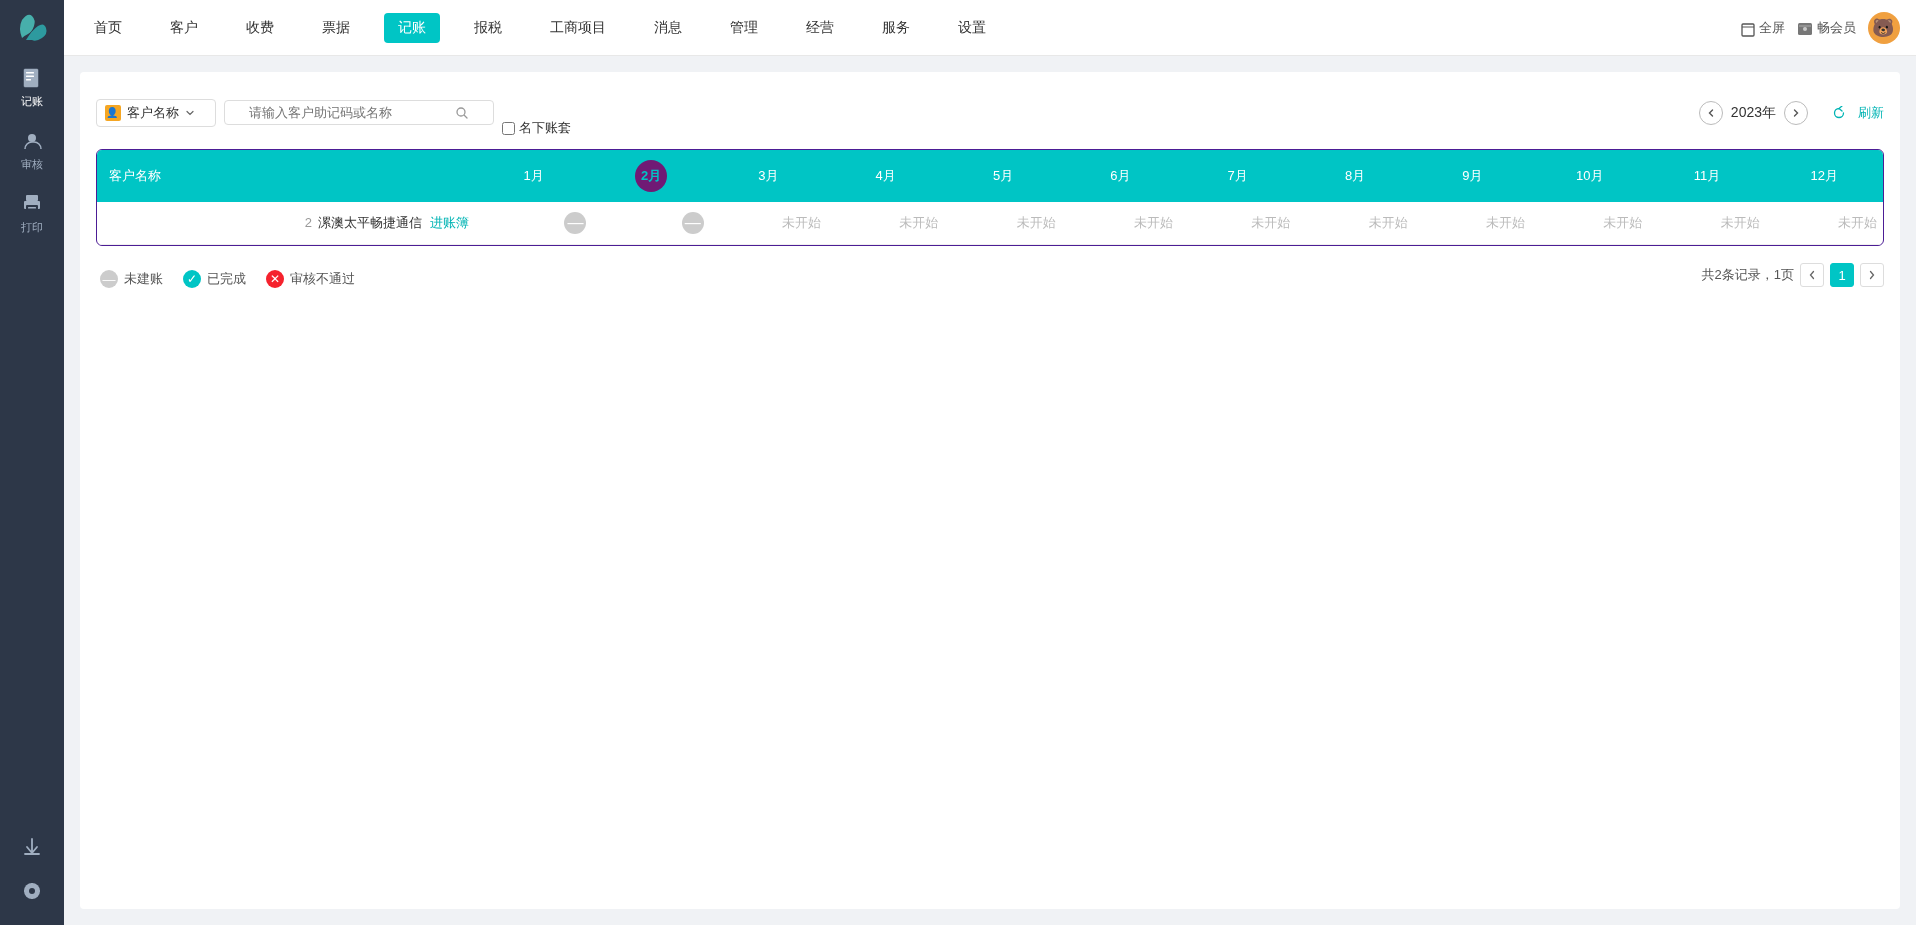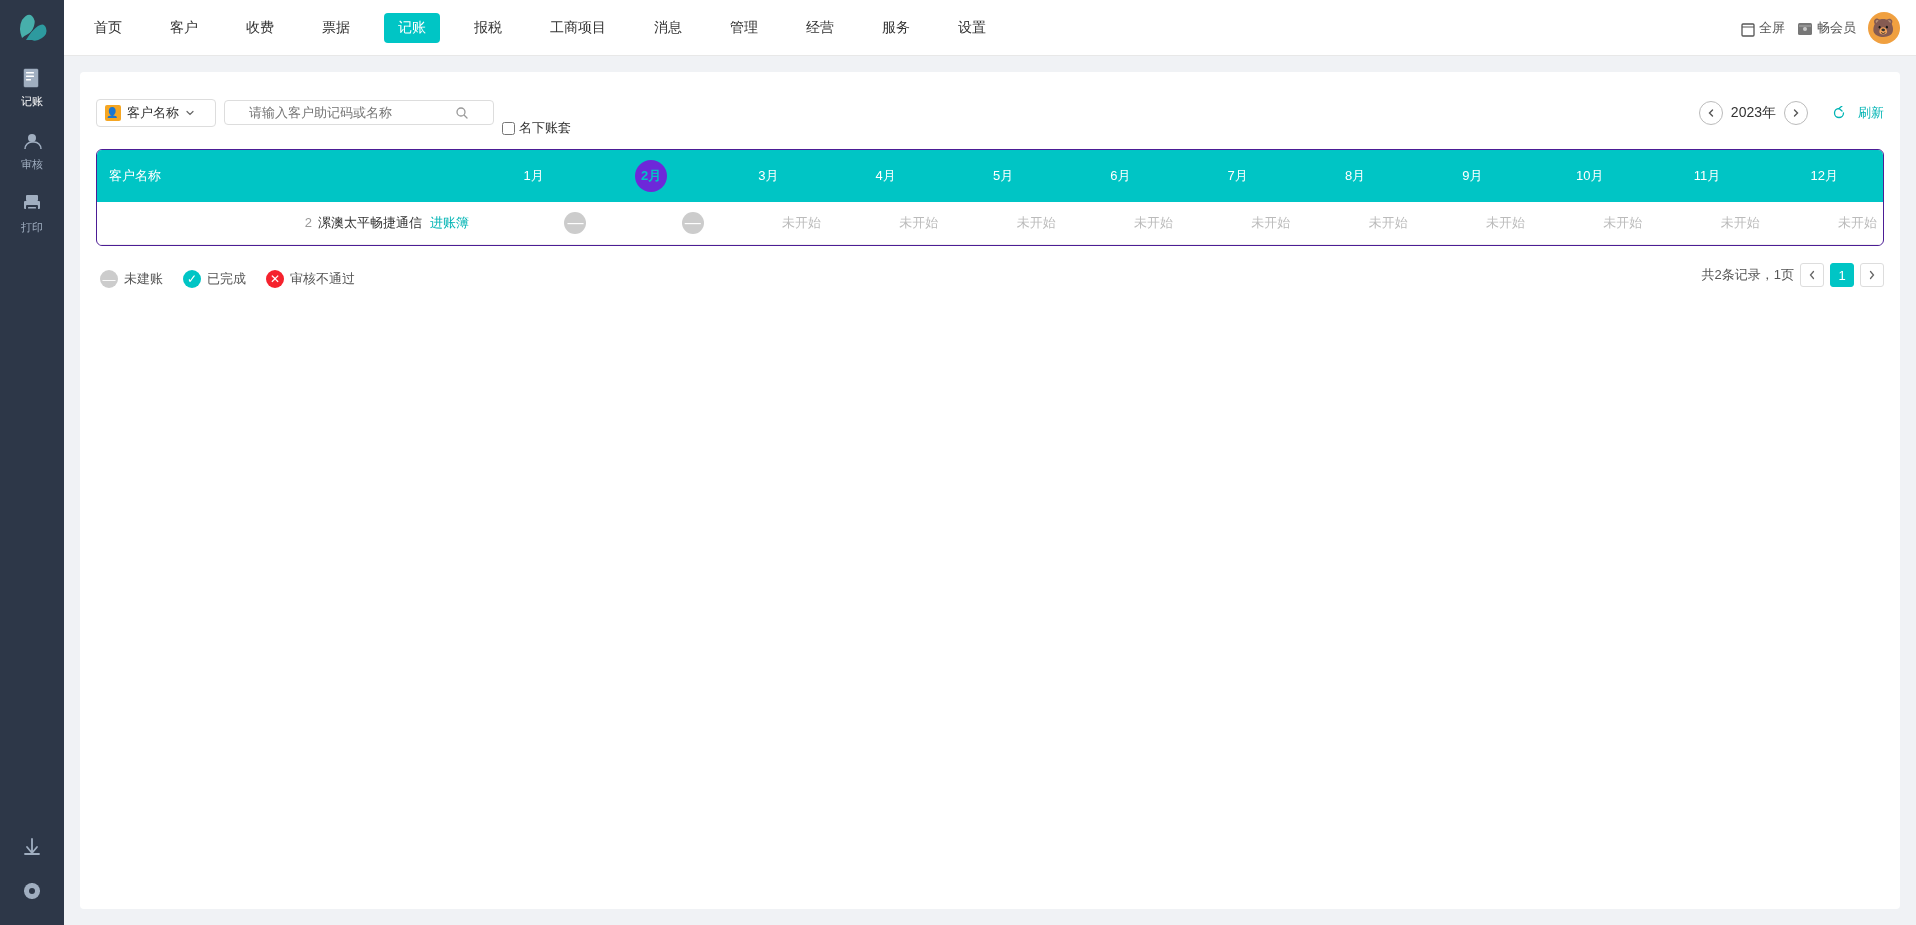--- a/index.html
+++ b/index.html
@@ -230,21 +230,21 @@
     }
     .accounts-table th.col-month {
       width: 90px;
     }
     .month-circle {
       display: inline-flex;
       align-items: center;
       justify-content: center;
       width: 32px; height: 32px;
       border-radius: 50%;
-      background: #6d28d9;
+      background: #701a75;
       color: #00c5c5;
       font-weight: bold;
     }
     .accounts-table td {
       padding: 10px 6px;
       text-align: center;
       border-bottom: 1px solid #f0f0f0;
       font-size: 13px;
       color: #999;
     }

